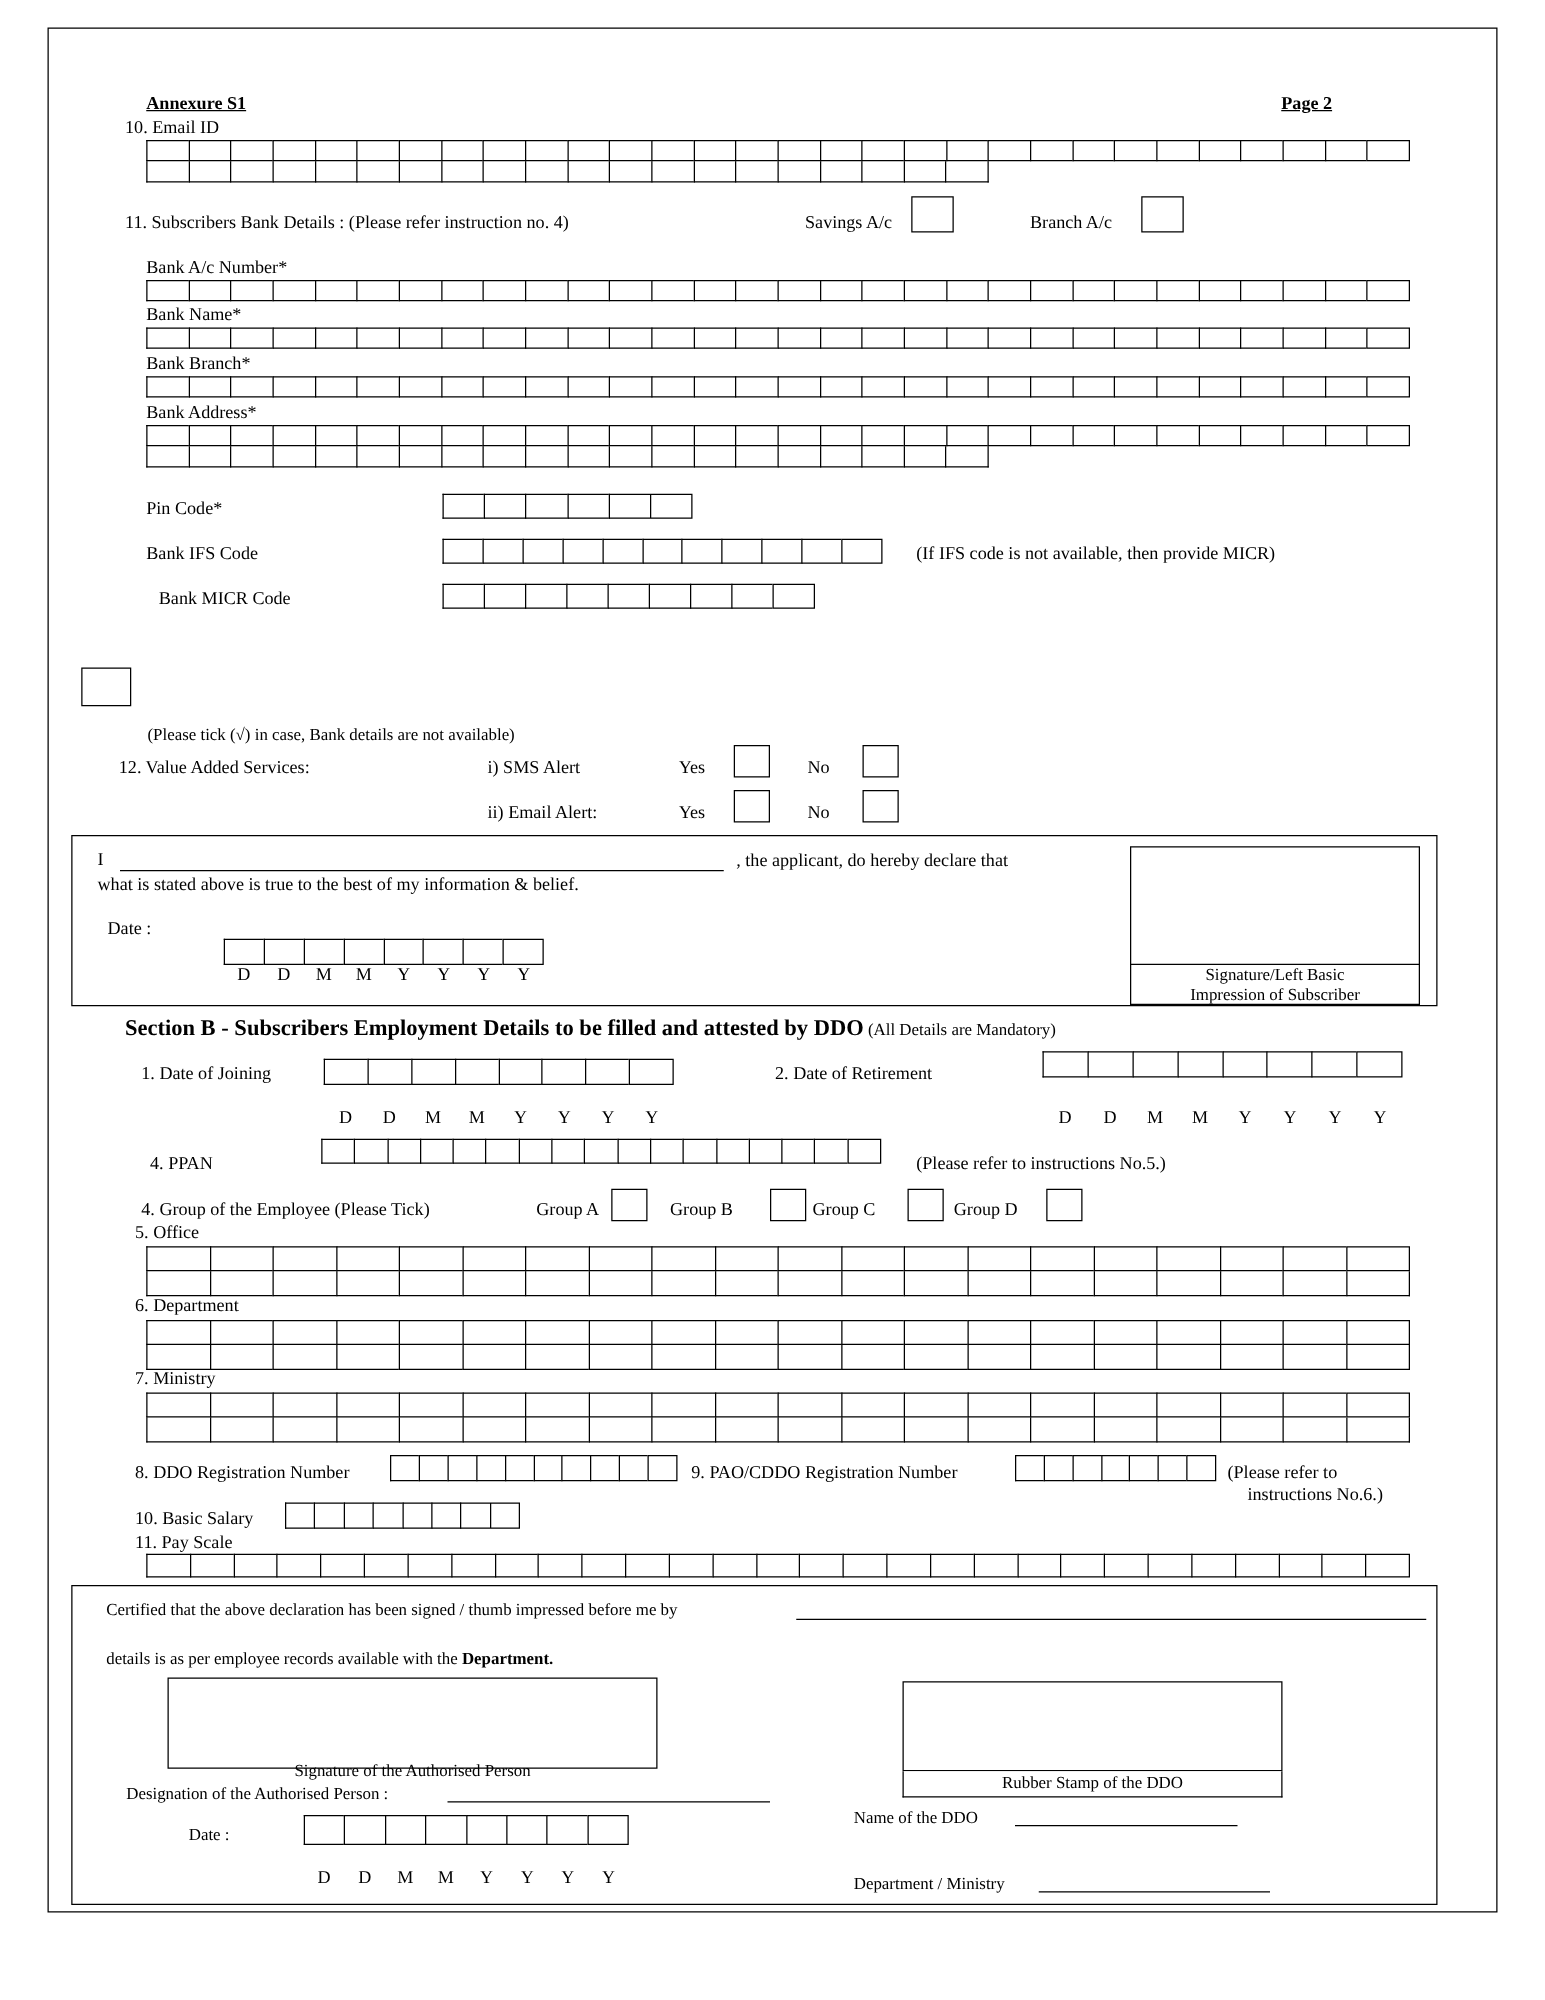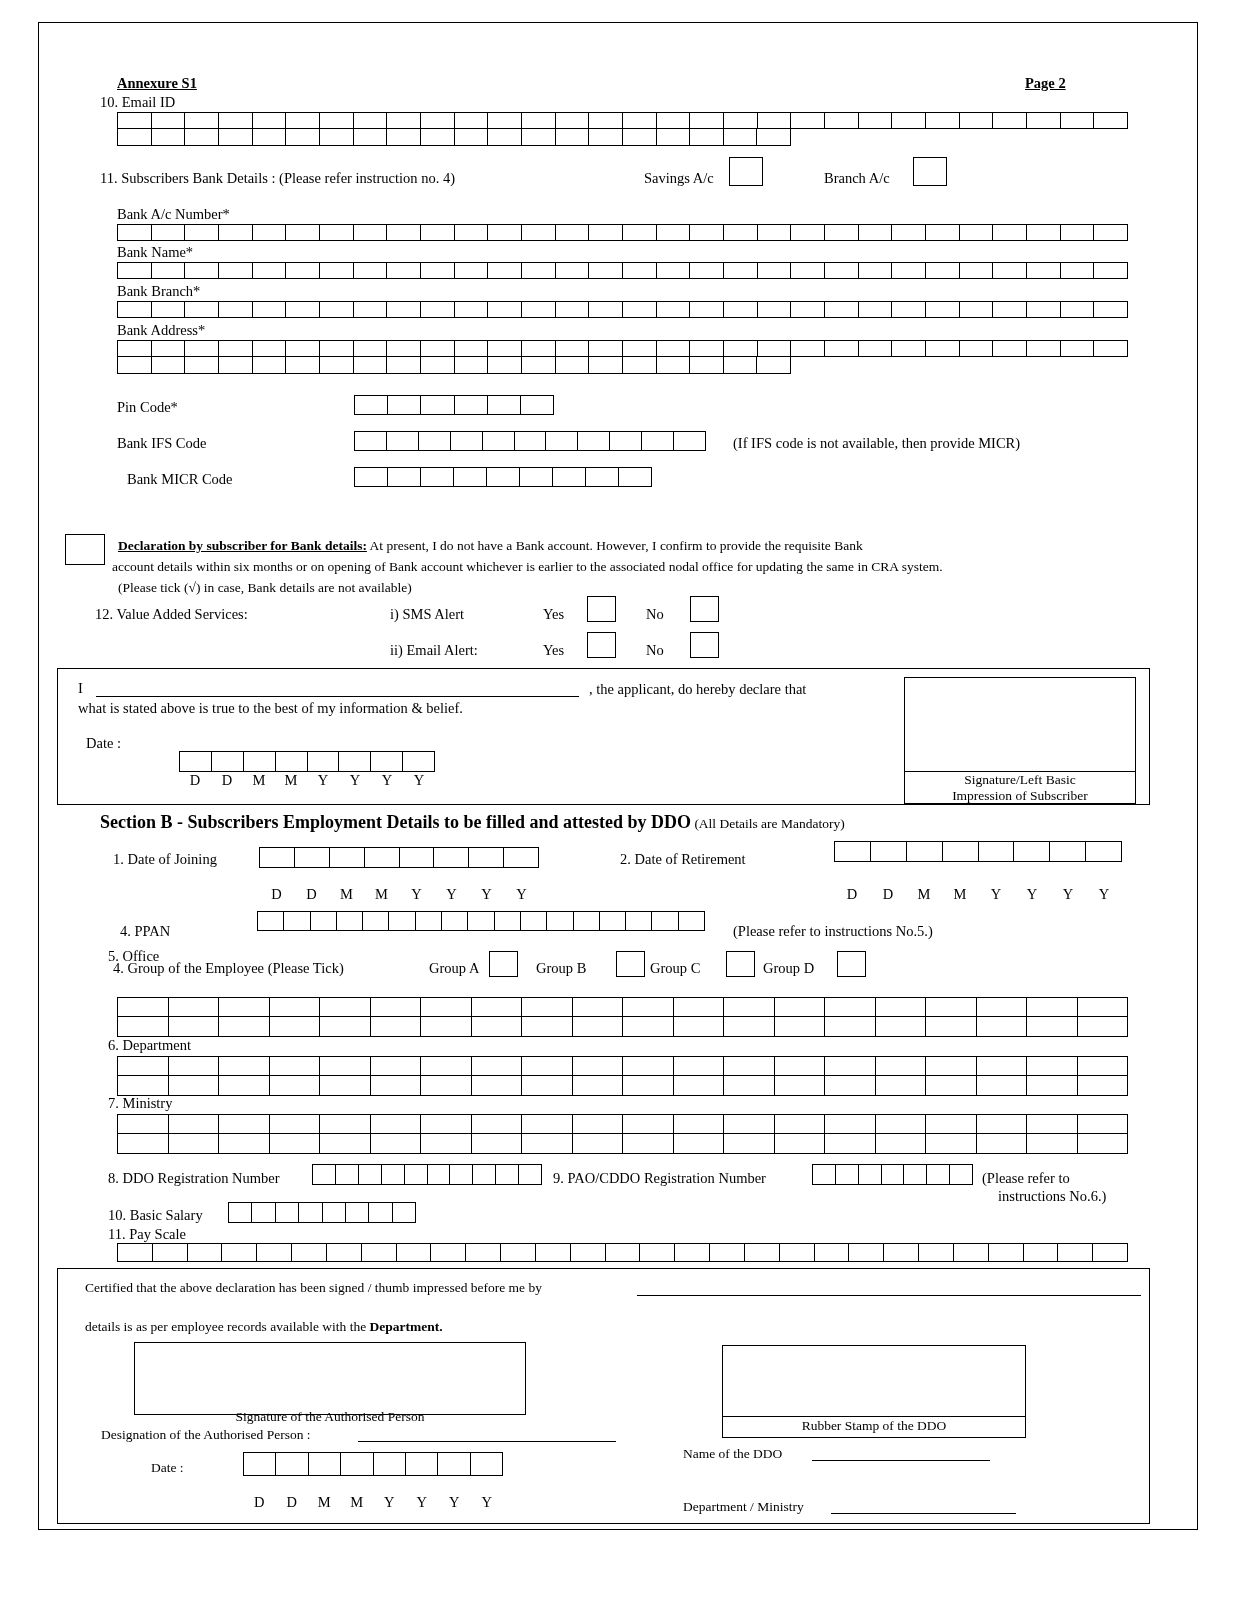--- a/index.html
+++ b/index.html
@@ -284,24 +284,20 @@
       <div class="c" style="flex: 1 1 0px;"></div>
       <div class="c" style="flex: 1 1 0px;"></div>
       <div class="c" style="flex: 1 1 0px;"></div>
       <div class="c" style="flex: 1 1 0px;"></div>
       <div class="c" style="flex: 1 1 0px;"></div>
       <div class="c" style="flex: 1 1 0px;"></div>
       <div class="c" style="flex: 1 1 0px;"></div>
     </div>
 
   <div class="abs box" style="left:65px;top:534px;width:40px;height:31px;"></div>
-  <div class="abs t13" style="left:118px;top:538px;">
-    <span class="bold ul">Declaration by subscriber for Bank details:</span><span> At present, I do not have a Bank account. However, I confirm to provide the requisite Bank</span>
-  </div>
-  <div class="abs t13" style="left:112px;top:559px;">account details within six months or on opening of Bank account whichever is earlier to the  associated  nodal office for updating the same in CRA system.</div>
   <div class="abs t13" style="left:118px;top:580px;">(Please tick (√) in case, Bank details are not available)</div>
 
   <div class="abs t" style="left:95px;top:605px;">12. Value Added Services:</div>
   <div class="abs t" style="left:390px;top:605px;">i) SMS Alert</div>
   <div class="abs t" style="left:543px;top:605px;">Yes</div>
   <div class="abs box" style="left:587px;top:596px;width:29px;height:26px;"></div>
   <div class="abs t" style="left:646px;top:605px;">No</div>
   <div class="abs box" style="left:690px;top:596px;width:29px;height:26px;"></div>
 
   <div class="abs t" style="left:390px;top:641px;">ii) Email Alert:</div>
@@ -416,21 +412,21 @@
   <div class="abs t" style="left:113px;top:959px;">4. Group of the Employee (Please Tick)</div>
   <div class="abs t" style="left:429px;top:959px;">Group A</div>
   <div class="abs box" style="left:489px;top:951px;width:29px;height:26px;"></div>
   <div class="abs t" style="left:536px;top:959px;">Group B</div>
   <div class="abs box" style="left:616px;top:951px;width:29px;height:26px;"></div>
   <div class="abs t" style="left:650px;top:959px;">Group C</div>
   <div class="abs box" style="left:726px;top:951px;width:29px;height:26px;"></div>
   <div class="abs t" style="left:763px;top:959px;">Group D</div>
   <div class="abs box" style="left:837px;top:951px;width:29px;height:26px;"></div>
 
-  <div class="abs t" style="left:108px;top:947px;">5. Office</div>
+  <div class="abs t" style="left:108px;top:977px;">5. Office</div>
   <div class="abs grid" id="g-office1" style="left:117px;top:997px;width:1011px;height:20px;">
       <div class="c" style="flex: 1 1 0px;"></div>
       <div class="c" style="flex: 1 1 0px;"></div>
       <div class="c" style="flex: 1 1 0px;"></div>
       <div class="c" style="flex: 1 1 0px;"></div>
       <div class="c" style="flex: 1 1 0px;"></div>
       <div class="c" style="flex: 1 1 0px;"></div>
       <div class="c" style="flex: 1 1 0px;"></div>
       <div class="c" style="flex: 1 1 0px;"></div>
       <div class="c" style="flex: 1 1 0px;"></div>

